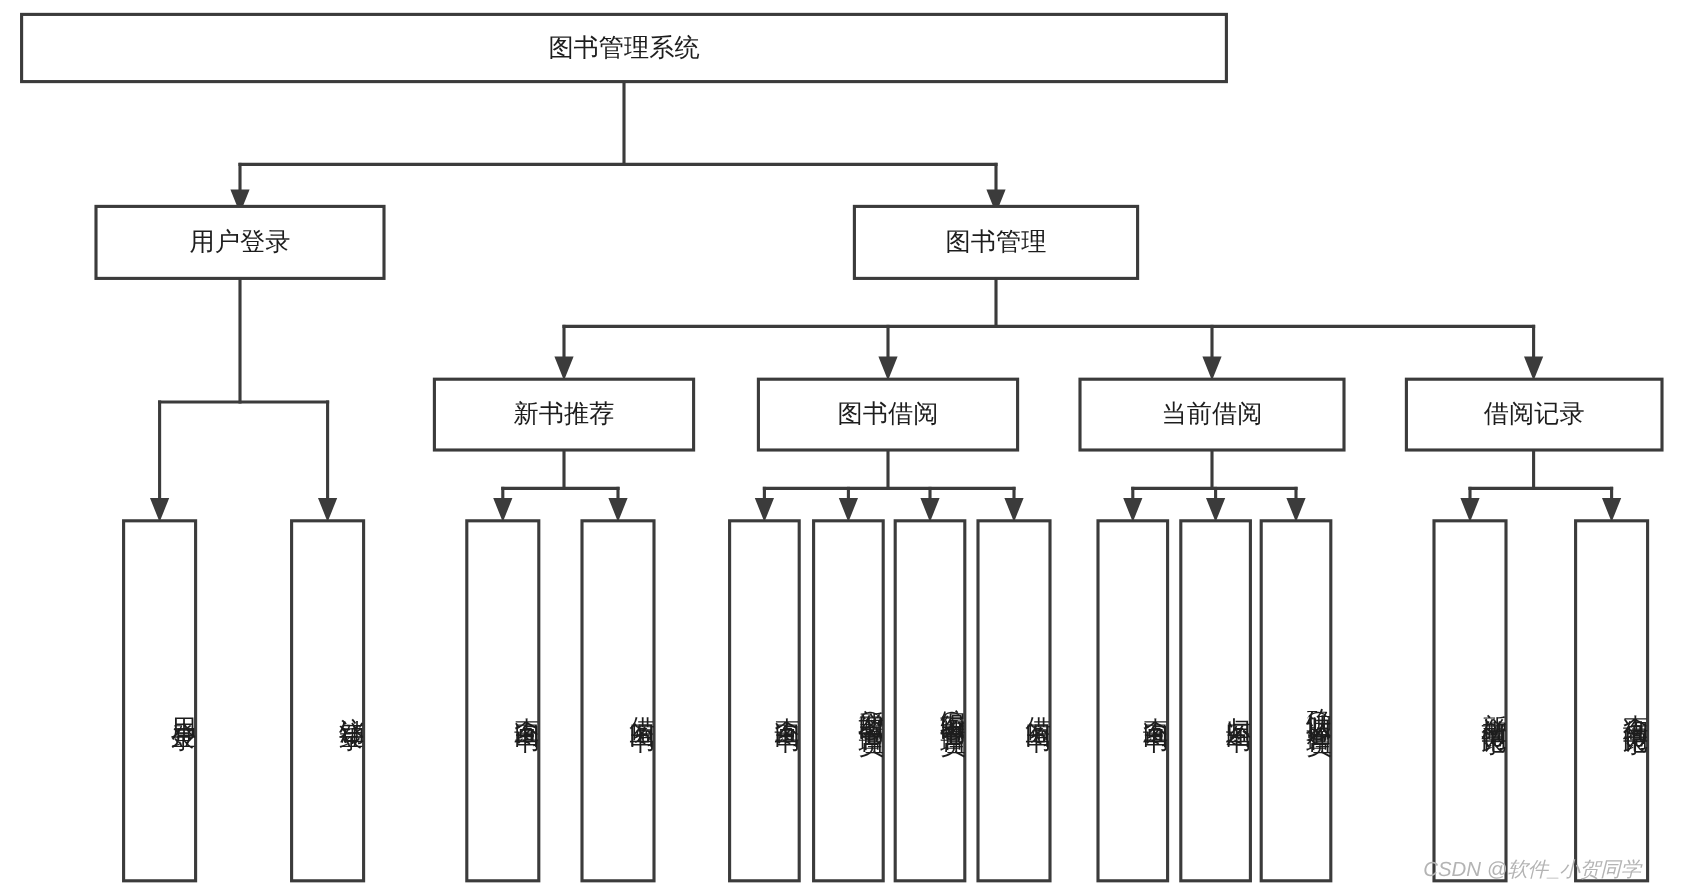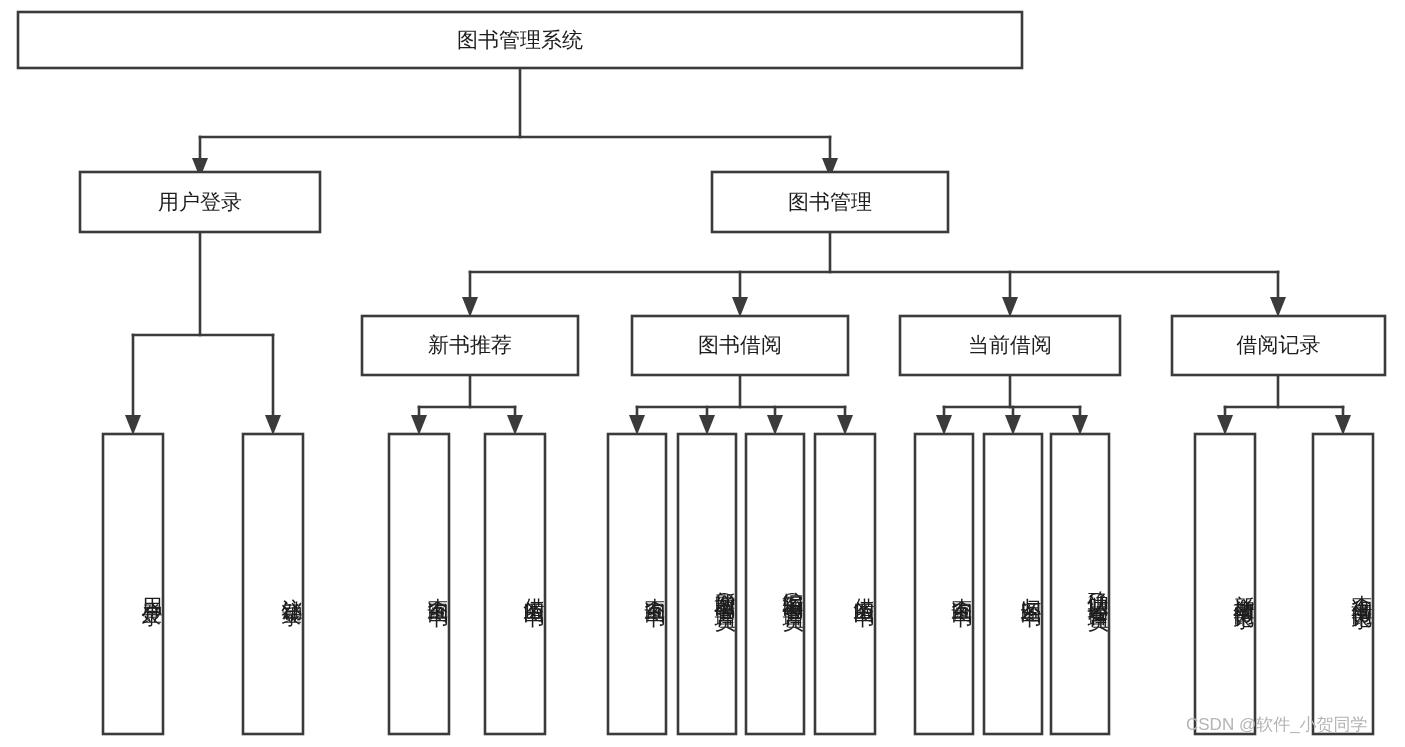--- a/index.html
+++ b/index.html
@@ -64,20 +64,21 @@
   }
   .watermark {
     position: absolute;
     font-family: "Liberation Sans", "DejaVu Sans", sans-serif;
     font-size: 17px;
     color: #b4b4b4;
     left: 1186px;
     top: 713px;
     white-space: nowrap;
     user-select: none;
+    font-style: italic;
   }
 </style>
 </head>
 <body>
 
 <div id="diagram-root">
 
   <svg id="tree-svg" viewBox="0 0 1405 747" xmlns="http://www.w3.org/2000/svg">
     <g id="connector-layer">
         <g>

